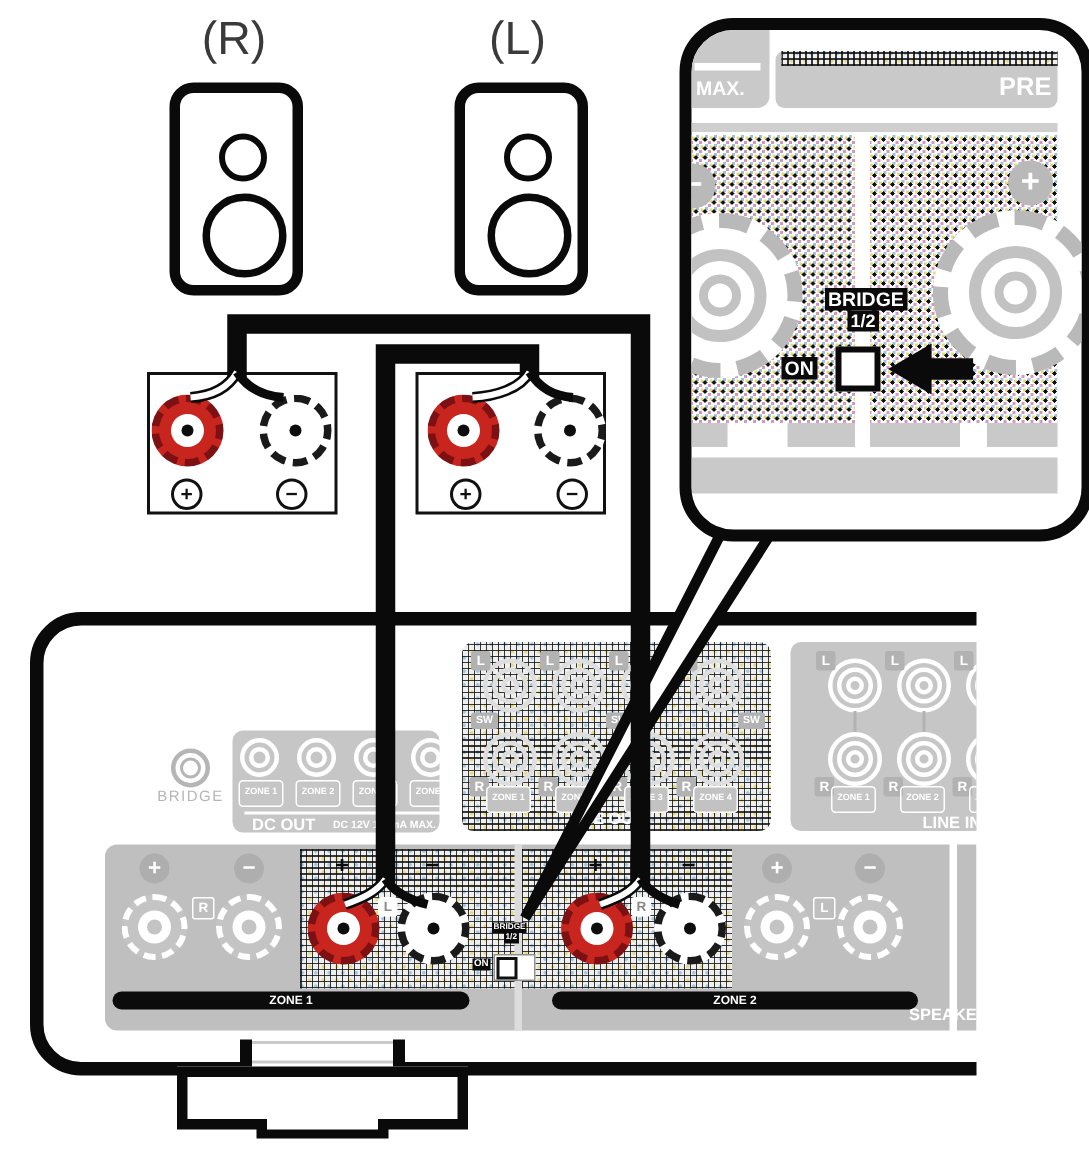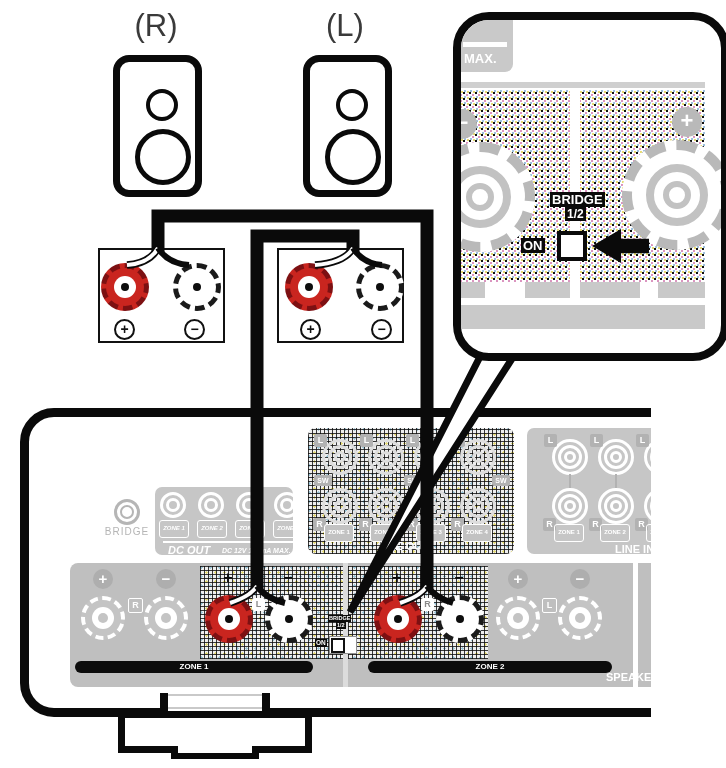--- a/index.html
+++ b/index.html
@@ -106,21 +106,21 @@
 </div>
 
 <div class="abs" style="left:0;top:400px;width:651px;height:368px;overflow:hidden;z-index:5;">
   <div class="abs" style="left:20px;top:8px;width:680px;height:291px;border:9px solid #0a0a0a;border-radius:34px;background:#fff;"></div>
 
   <span class="abs" style="left:114px;top:99px;width:20px;height:20px;border:3px solid #b5b5b5;border-radius:50%;">
     <i class="abs" style="inset:3px;border:2px solid #b5b5b5;border-radius:50%;"></i>
   </span>
   <div class="abs" style="left:98px;top:126px;width:58px;text-align:center;font-size:10px;color:#b5b5b5;letter-spacing:1px;">BRIDGE</div>
 
-  <div class="abs gblock" style="left:155px;top:87px;width:138px;height:68px;font-style:italic;">
+  <div class="abs gblock" style="left:155px;top:87px;width:138px;height:68px;">
     <span class="abs dcjack" style="left:5px;top:5px;">
         <i></i>
       </span>
     <span class="abs dcjack" style="left:43px;top:5px;">
         <i></i>
       </span>
     <span class="abs dcjack" style="left:81px;top:5px;">
         <i></i>
       </span>
     <span class="abs dcjack" style="left:119px;top:5px;">
@@ -326,20 +326,24 @@
   <path d="M427,586 C433,595 443,600 453,603" fill="none" stroke="#0a0a0a" stroke-width="6"></path>
 </svg>
 
 <div class="abs" style="left:453px;top:12px;width:260px;height:333px;border:8px solid #0a0a0a;border-radius:36px;background:#fff;overflow:hidden;z-index:30;">
 
   <div class="abs" style="left:0;top:0;width:52px;height:52px;background:#c9c9c9;border-radius:0 0 8px 0;">
     <span class="abs" style="left:2px;top:22px;width:44px;height:5px;background:#fff;"></span>
     <span class="abs wtxt" style="left:3px;top:31px;font-size:13px;">MAX.</span>
   </div>
 
+  <div class="abs" style="left:56px;top:14px;width:188px;height:38px;background:#c9c9c9;border-radius:6px;">
+    <span class="abs xhatch" style="left:4px;top:0;width:184px;height:10px;"></span>
+    <span class="abs wtxt" style="right:4px;top:14px;font-size:17px;">PRE</span>
+  </div>
 
   <div class="abs" style="left:0;top:62px;width:244px;height:6px;background:#cfcfcf;"></div>
 
   <div class="abs dots" style="left:0;top:70px;width:109px;height:192px;"></div>
   <div class="abs dots" style="left:119px;top:70px;width:125px;height:192px;"></div>
 
   <span class="abs" style="left:-14px;top:89px;width:30px;height:30px;border-radius:50%;background:#b9b9b9;color:#fff;font-weight:bold;font-size:22px;line-height:28px;text-align:center;">−</span>
   <span class="abs" style="left:211px;top:87px;width:30px;height:30px;border-radius:50%;background:#b9b9b9;color:#fff;font-weight:bold;font-size:22px;line-height:28px;text-align:center;">+</span>
 
   <span class="abs" style="left:-36px;top:122px;width:90px;height:90px;border:10px dashed #b9b9b9;border-radius:50%;background:#fff;">

